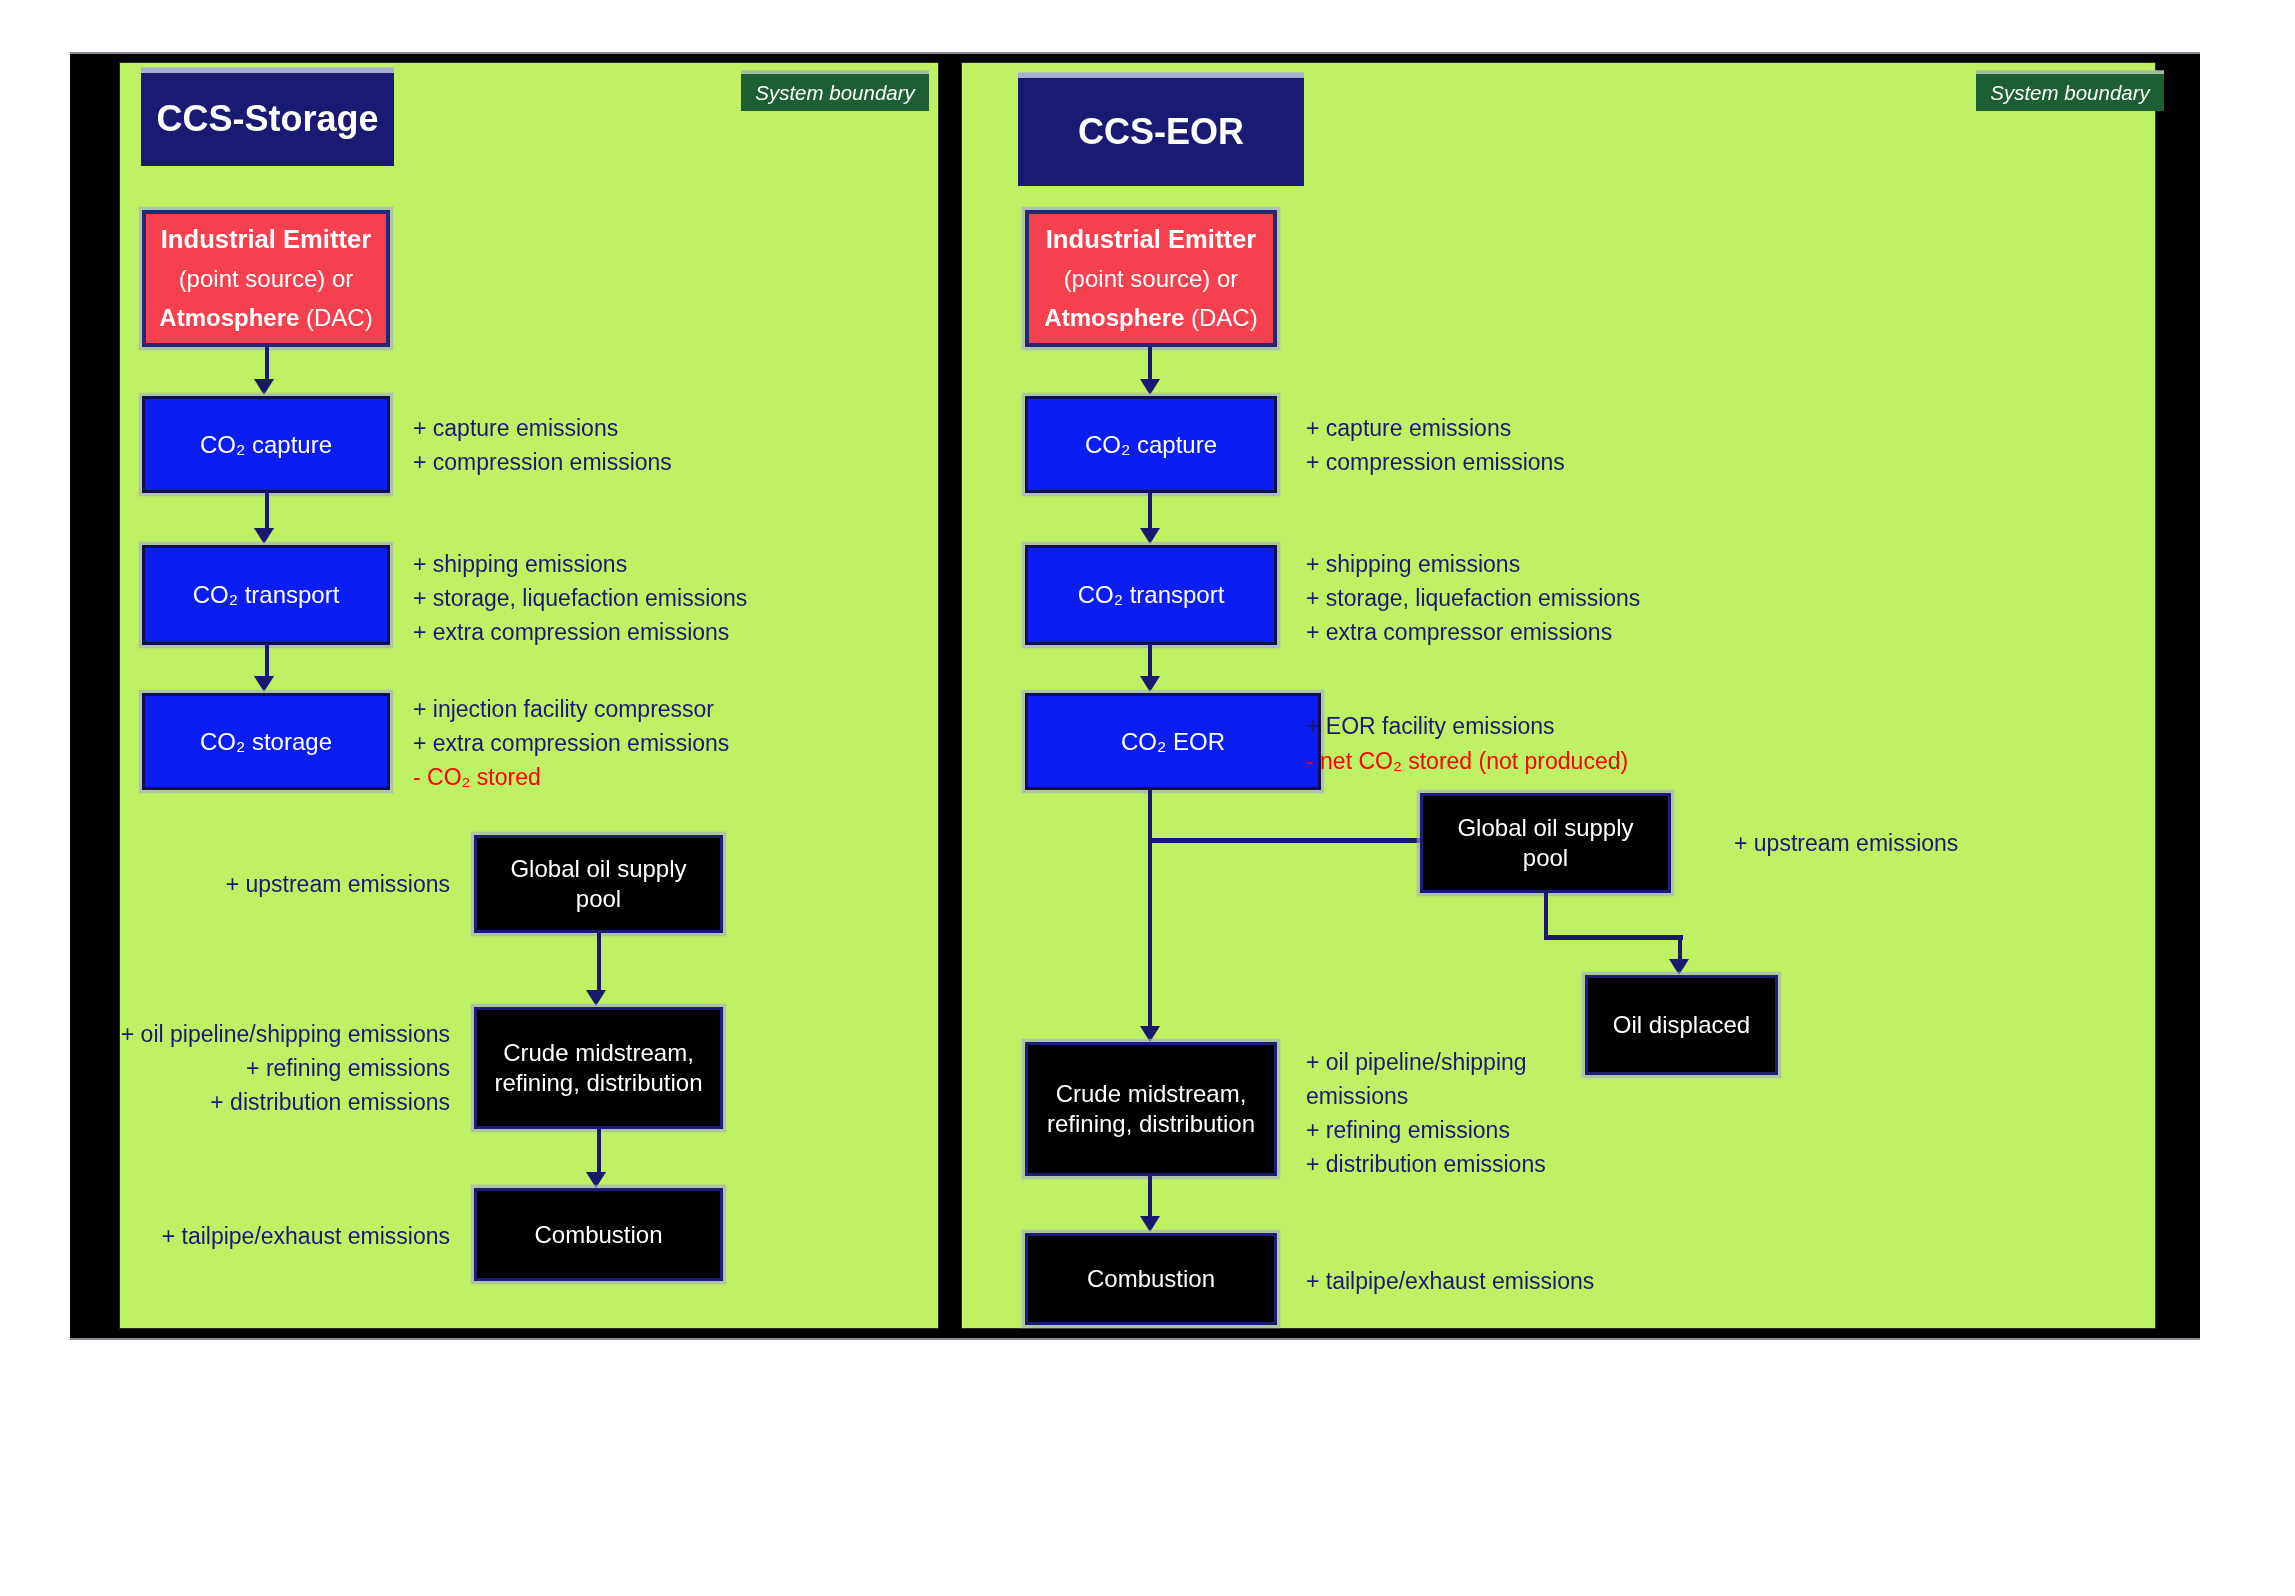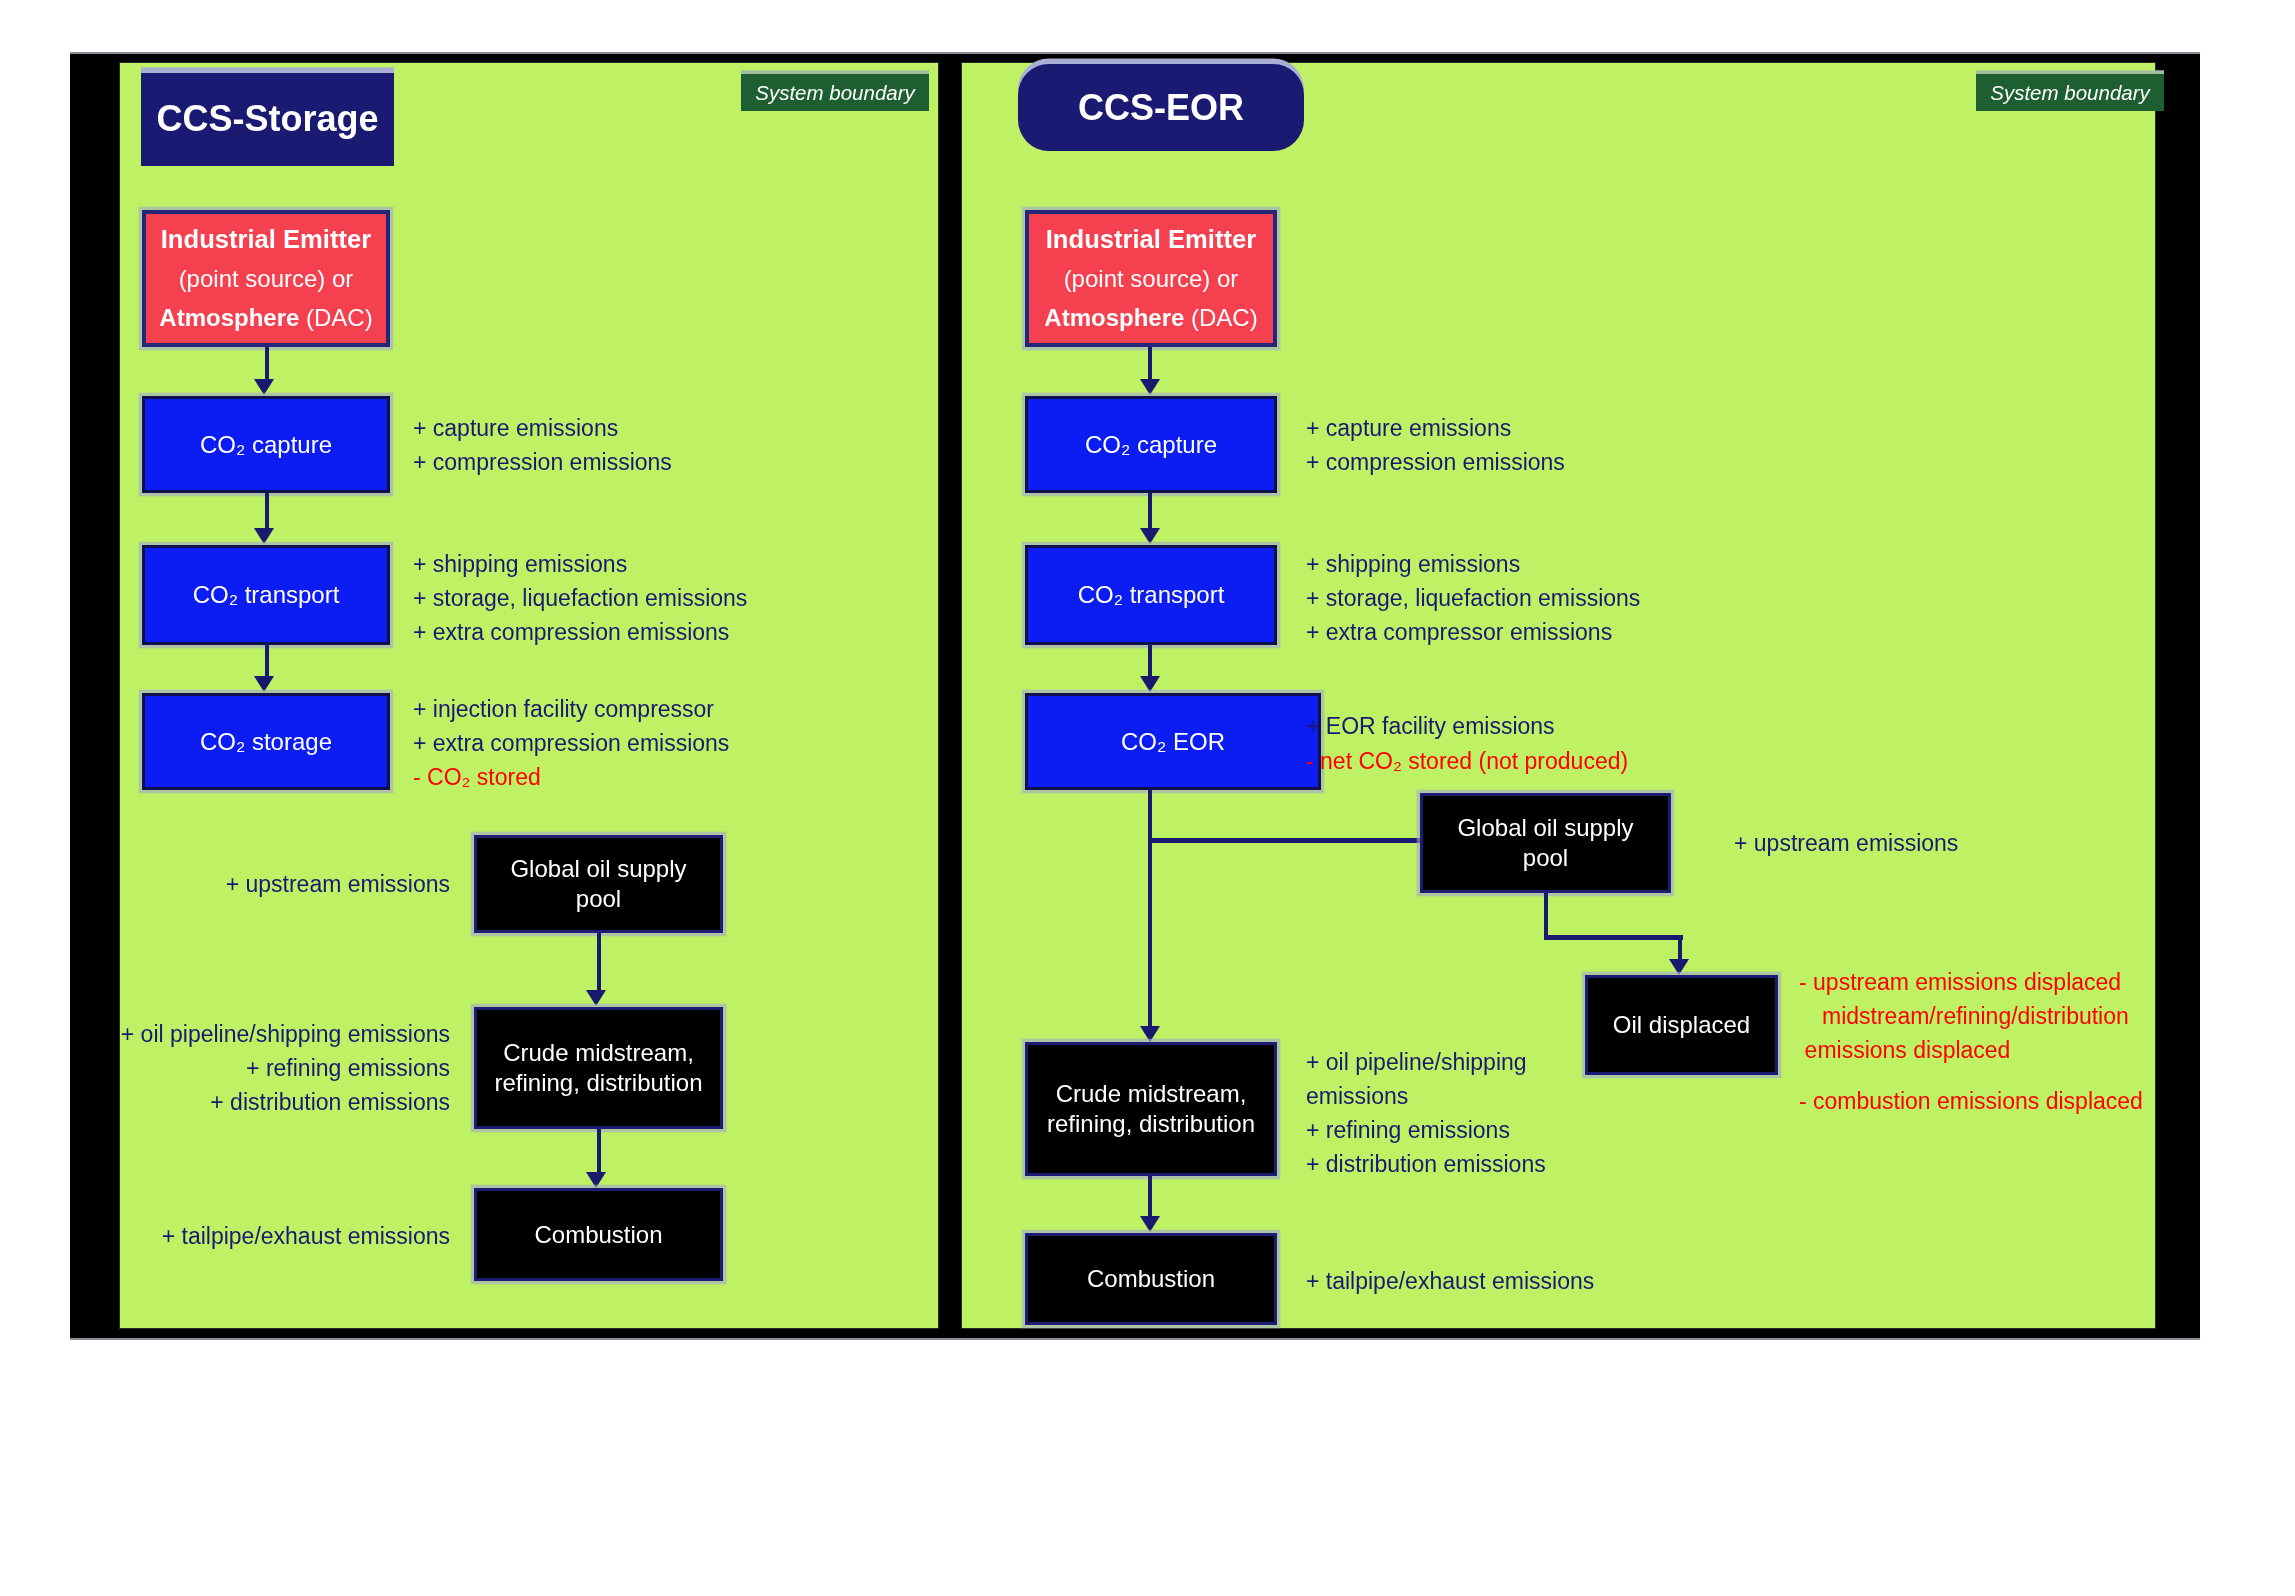--- a/index.html
+++ b/index.html
@@ -81,21 +81,21 @@
     </div>
     <div class="abs node black" style="left:354px;top:944px;width:249px;height:122px;">Crude midstream, refining, distribution</div>
 
     <div class="abs vline" style="left:477px;top:1066px;height:43px;"></div>
     <div class="abs arr" style="left:466px;top:1109px;"></div>
     <div class="abs note right-al" style="left:0px;top:1156px;width:330px;">+ tailpipe/exhaust emissions</div>
     <div class="abs node black" style="left:354px;top:1125px;width:249px;height:93px;">Combustion</div>
   </div>
 
   <div class="panel" id="right-panel">
-    <div class="abs titlebox" style="left:56px;top:1px;width:286px;height:87px;border-radius:31px;">CCS-EOR</div>
+    <div class="abs titlebox" style="left:56px;top:15px;width:286px;height:108px;">CCS-EOR</div>
     <div class="abs tag" style="left:1014px;top:10.7px;width:188px;height:37px;">System boundary</div>
 
     <div class="abs redbox" style="left:63px;top:147px;width:252px;height:137px;">
       <div class="emit-l1">Industrial Emitter</div>
       <div>(point source) or</div>
       <div class="emit-l3">
         <span class="b">Atmosphere</span><span>(DAC)</span>
       </div>
     </div>
 
@@ -128,26 +128,20 @@
 
     <div class="abs node black" style="left:458px;top:730px;width:251px;height:100px;">Global oil supply pool</div>
     <div class="abs note" style="left:772px;top:763px;">+ upstream emissions</div>
 
     <div class="abs vline" style="left:582px;top:830px;height:47px;"></div>
     <div class="abs hline" style="left:582px;top:872px;width:139px;"></div>
     <div class="abs vline" style="left:716px;top:872px;height:25px;"></div>
     <div class="abs arr" style="left:707px;top:896px;"></div>
 
     <div class="abs node black" style="left:623px;top:912px;width:193px;height:100px;">Oil displaced</div>
-    <div class="abs note" style="left:837px;top:902px;line-height:34px;">
-      <div class="rd">- upstream emissions displaced</div>
-      <div class="rd" style="padding-left:23px;">midstream/refining/distribution</div>
-      <div class="rd" style="padding-left:5.6px;">emissions displaced</div>
-      <div class="rd" style="margin-top:16.7px;">- combustion emissions displaced</div>
-    </div>
 
     <div class="abs node black" style="left:63px;top:979px;width:252px;height:134px;">Crude midstream, refining, distribution</div>
     <div class="abs note" style="left:344px;top:982px;">
       <div class="wrap">+ oil pipeline/shipping emissions</div>
       <div>+ refining emissions</div>
       <div>+ distribution emissions</div>
     </div>
 
     <div class="abs vline" style="left:186px;top:1113px;height:40px;"></div>
     <div class="abs arr" style="left:178px;top:1153px;"></div>

